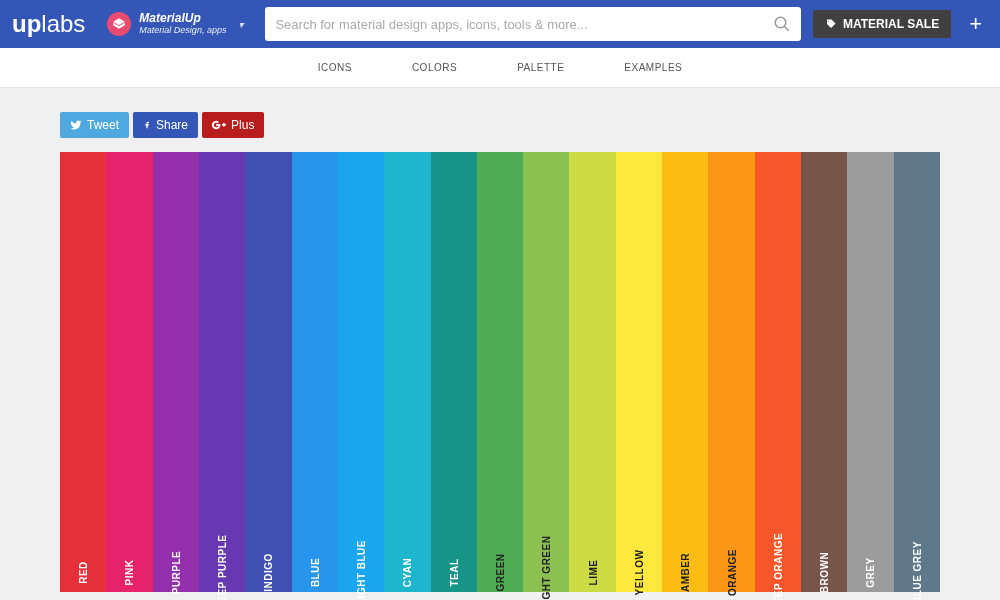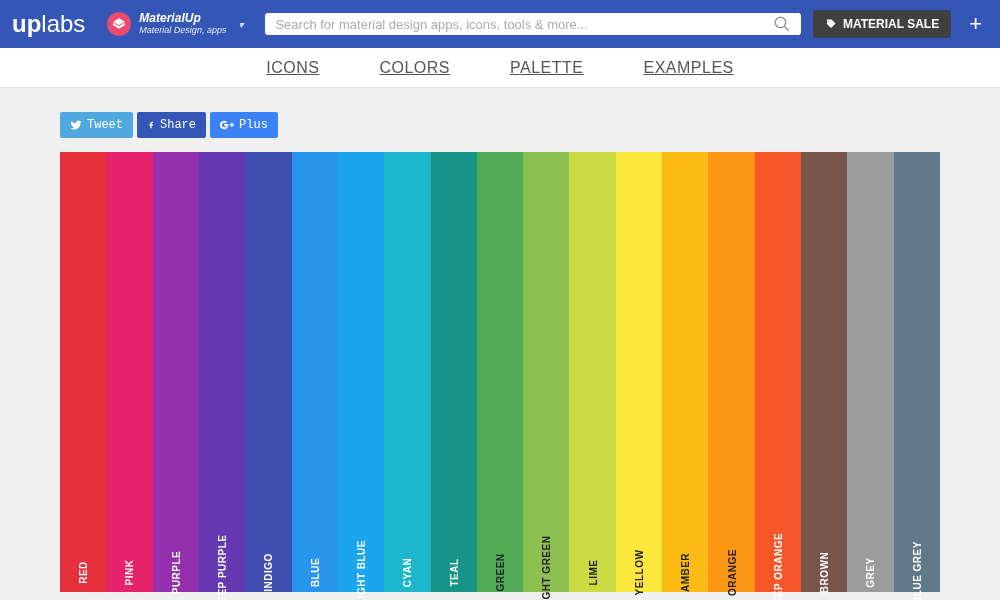--- a/index.html
+++ b/index.html
@@ -8,38 +8,38 @@
 .topbar { background: #3456b6; height: 48px; display: flex; align-items: center; padding: 8px 12px; gap: 12px; }
 .logo { color: #fff; font-size: 24px; font-weight: 300; display: flex; align-items: baseline; }
 .logo .up { font-weight: 600; }
 .dropdown { display: flex; align-items: center; gap: 8px; padding: 6px 10px; cursor: pointer; font-style: italic; }
 .dd-icon { width: 24px; height: 24px; background: #e94a6f; border-radius: 50%; display: flex; align-items: center; justify-content: center; }
 .dd-icon svg { width: 14px; height: 14px; }
 .dd-text { color: #fff; display: flex; flex-direction: column; line-height: 1.1; }
 .dd-title { font-size: 12px; font-weight: 600; }
 .dd-sub { font-size: 9px; opacity: 0.9; }
 .dd-chev { color: #fff; opacity: 0.8; font-size: 10px; margin-left: 4px; }
-.searchwrap { flex: 1; background: #fff; border-radius: 3px; height: 22px; display: flex; align-items: center; padding: 0 10px; }
+.searchwrap { flex: 1; background: #fff; border-radius: 3px; height: 34px; display: flex; align-items: center; padding: 0 10px; }
 .searchwrap input { flex: 1; border: none; outline: none; font-size: 13px; color: #555; }
 .searchwrap input::placeholder { color: #aaa; }
 .search-icon { width: 18px; height: 18px; opacity: 0.6; }
 .sale-btn { background: #404040; color: #fff; border: none; padding: 7px 12px; font-size: 12px; font-weight: 600; border-radius: 2px; display: flex; align-items: center; gap: 6px; cursor: pointer; }
 .plus { color: #fff; font-size: 22px; font-weight: 300; padding: 0 6px; cursor: pointer; }
 
 .navbar { background: #fff; height: 40px; display: flex; align-items: center; justify-content: center; gap: 60px; border-bottom: 1px solid #e5e5e5; }
-.nav-item { font-size: 16px; color: #555; letter-spacing: 0.5px; cursor: pointer; text-decoration: underline; }
+.nav-item { font-size: 10px; color: #555; letter-spacing: 0.5px; cursor: pointer; }
 
 .content { padding: 24px 60px 0; }
 .title-row { display: flex; align-items: center; justify-content: space-between; margin-bottom: 14px; }
 .page-title { font-size: 28px; font-weight: 400; color: #222; }
 .socials { display: flex; gap: 4px; }
-.social-btn { color: #fff; border: none; padding: 6px 10px; font-size: 12px; display: flex; align-items: center; gap: 5px; cursor: pointer; border-radius: 2px; font-family: Liberation Mono, monospace; }
+.social-btn { color: #fff; border: none; padding: 6px 10px; font-size: 12px; display: flex; align-items: center; gap: 5px; cursor: pointer; border-radius: 2px; }
 .tw { background: #4fa8e0; }
 .fb { background: #3456b6; }
-.gp { background: #3b82f6; }
+.gp { background: #b91c1c; }
 
 .palette { display: flex; height: 440px; }
 .swatch { flex: 1; position: relative; cursor: pointer; }
 .swatch-label { position: absolute; bottom: 14px; left: 50%; transform: translateX(-50%) rotate(-90deg); transform-origin: center; white-space: nowrap; font-size: 10px; font-weight: 600; letter-spacing: 0.5px; }
 .swatch-label.light { color: #fff; }
 .swatch-label.dark { color: #222; }
 </style>
 </head>
 <body>
 

